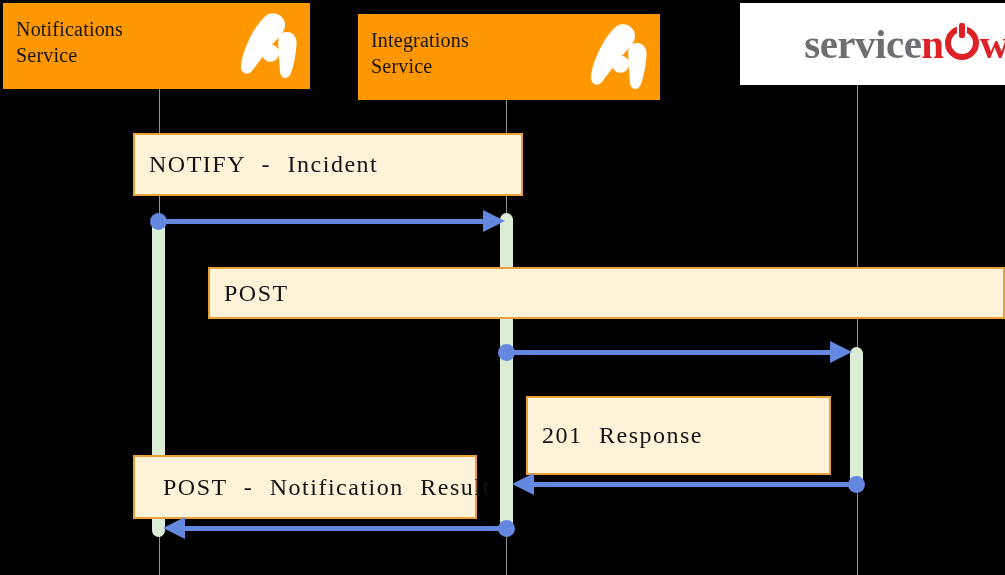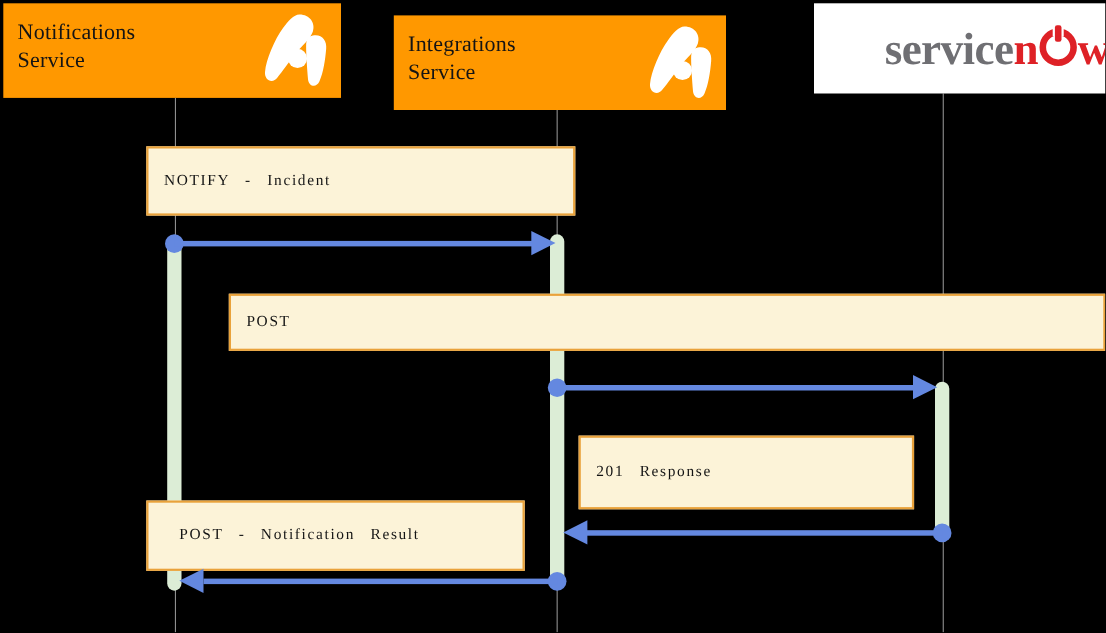--- a/index.html
+++ b/index.html
@@ -45,21 +45,21 @@
   .power-o::after{
     content:"";position:absolute;top:-9px;left:50%;transform:translateX(-50%);
     width:6px;height:15px;background:var(--brand_red);border-radius:2px;
   }
   
   .actbar{position:absolute;width:13px;background:var(--bar_green);border-radius:7px;z-index:2;}
   
   .msgbox{
     position:absolute;background:var(--box_bg);border:2px solid var(--box_border);
     display:flex;align-items:center;box-sizing:border-box;padding-left:14px;
-    font-size:14px;color:var(--text_dark);letter-spacing:1.5px;word-spacing:9px;
+    font-size:24px;color:var(--text_dark);letter-spacing:1.5px;word-spacing:9px;
     z-index:3;white-space:nowrap;
   }
   .msgbox .url{
     color:var(--link_blue);text-decoration:underline;margin-left:20px;
     letter-spacing:0.4px;word-spacing:0;
   }
   
   .aline{position:absolute;height:5px;background:var(--arrow_blue);z-index:4;}
   .ahead{position:absolute;width:0;height:0;z-index:4;
     border-top:11px solid transparent;border-bottom:11px solid transparent;}
@@ -111,21 +111,21 @@
   <div class="actbar" style="left:850px;top:347px;height:143px;"></div>
 
   <div class="msgbox" style="left:133px;top:133px;width:390px;height:63px;">
     <span>NOTIFY - Incident</span>
   </div>
 
   <div class="msgbox" style="left:208px;top:267px;width:797px;height:52px;">
     <span>POST</span>
   </div>
 
-  <div class="msgbox" style="left:526px;top:396px;width:305px;height:67px;">
+  <div class="msgbox" style="left:526px;top:396px;width:305px;height:79px;">
     <span>201 Response</span>
   </div>
 
   <div class="msgbox" style="left:133px;top:455px;width:344px;height:64px;padding-left:28px;">
     <span>POST - Notification Result</span>
   </div>
 
   <div class="adot" style="left:150px;top:213px;"></div>
   <div class="aline" style="left:159px;top:219px;width:326px;"></div>
   <div class="ahead right" style="left:483px;top:210px;"></div>

